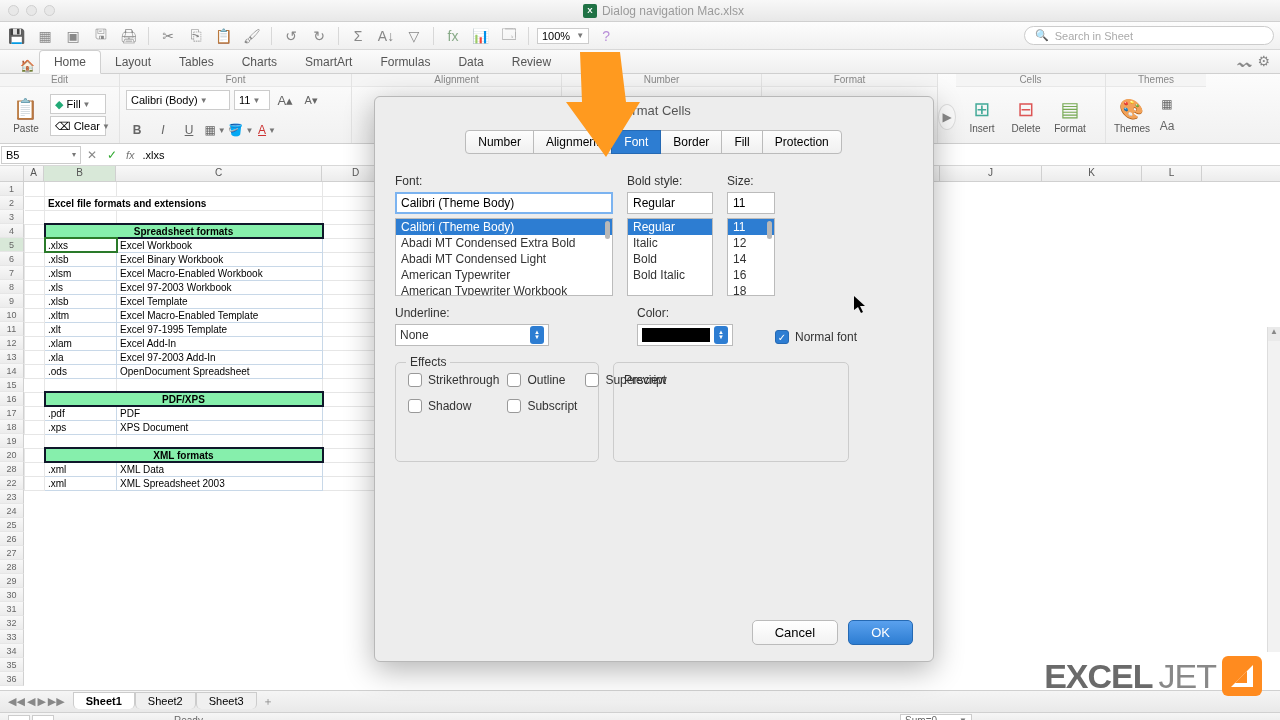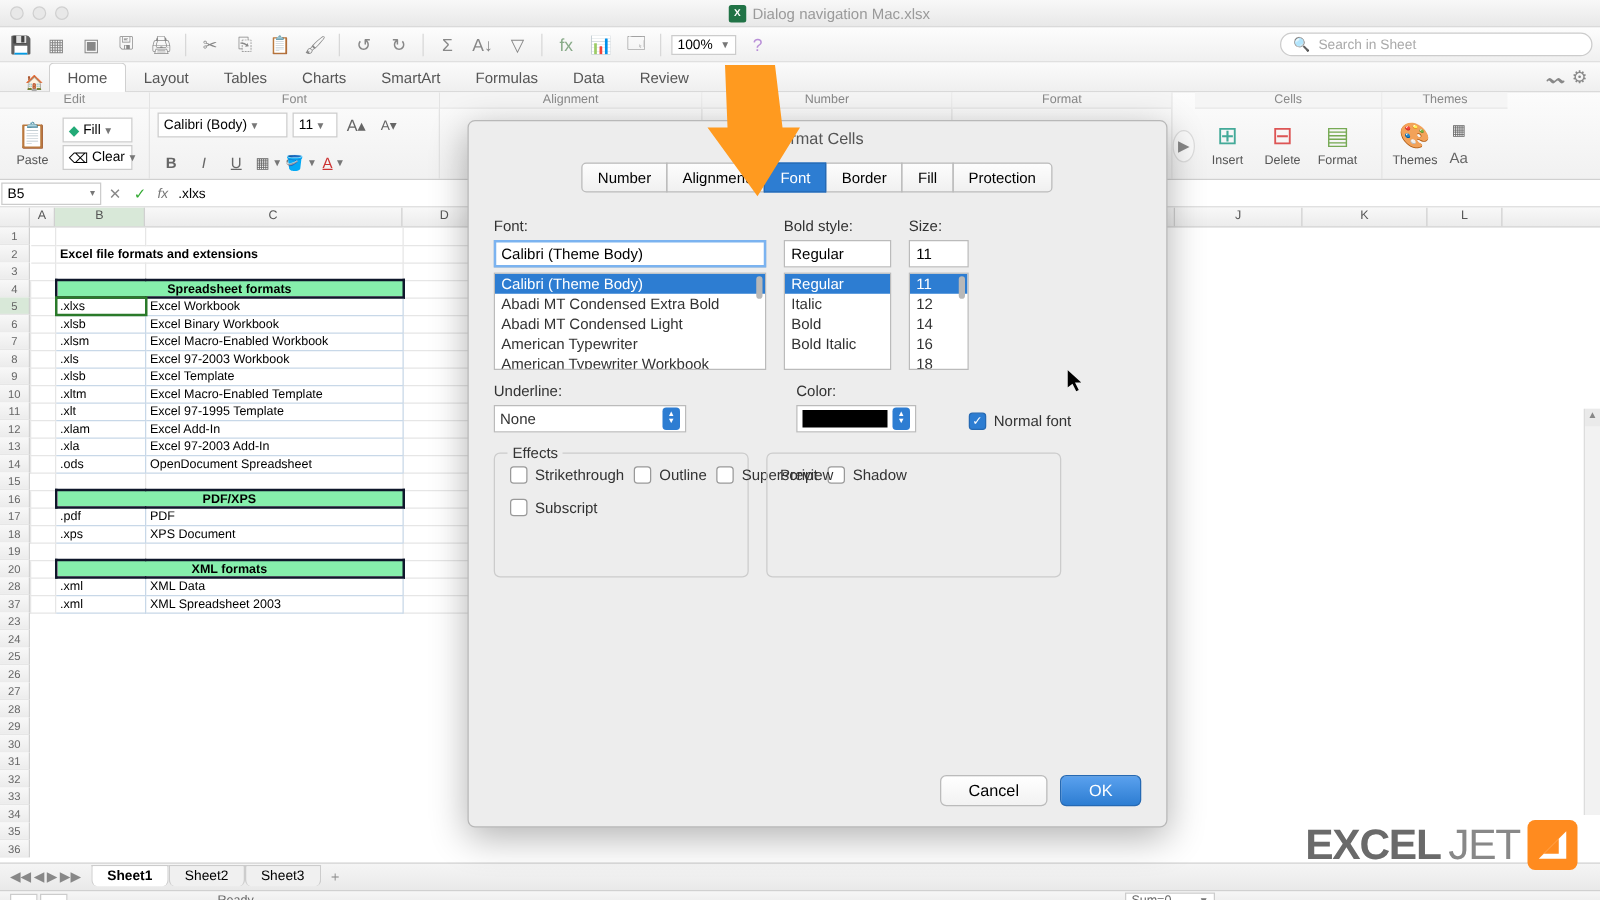--- a/index.html
+++ b/index.html
@@ -323,21 +323,21 @@
       <div class="row-h">12</div>
     <div class="row-h">13</div>
       <div class="row-h">14</div>
       <div class="row-h">15</div>
       <div class="row-h">16</div>
     <div class="row-h">17</div>
       <div class="row-h">18</div>
       <div class="row-h">19</div>
       <div class="row-h">20</div>
     <div class="row-h">28</div>
-      <div class="row-h">37</div>
+      <div class="row-h">22</div>
       <div class="row-h">23</div>
       <div class="row-h">24</div>
     <div class="row-h">25</div>
       <div class="row-h">26</div>
       <div class="row-h">27</div>
       <div class="row-h">28</div>
     <div class="row-h">29</div>
       <div class="row-h">30</div>
       <div class="row-h">31</div>
       <div class="row-h">32</div>
@@ -577,21 +577,21 @@
       <div style="width:14px"></div>
       <div class="checkbox-row" style="margin-bottom:2px">
         <span class="check on">✓</span>
         <span>Normal font</span>
       </div>
     </div>
 
     <div class="field-row">
       <div class="effects-box" style="width:204px">
         <span class="legend">Effects</span>
-        <div style="display:grid;grid-template-columns:1fr 1fr 1fr 1fr;gap:12px 8px">
+        <div style="display:grid;grid-template-columns:1fr 1fr 1fr;gap:12px 8px">
           <div class="checkbox-row">
               <span class="check"></span>
               <span>Strikethrough</span>
             </div>
           <div class="checkbox-row">
               <span class="check"></span>
               <span>Outline</span>
             </div>
           <div class="checkbox-row">
               <span class="check"></span>

